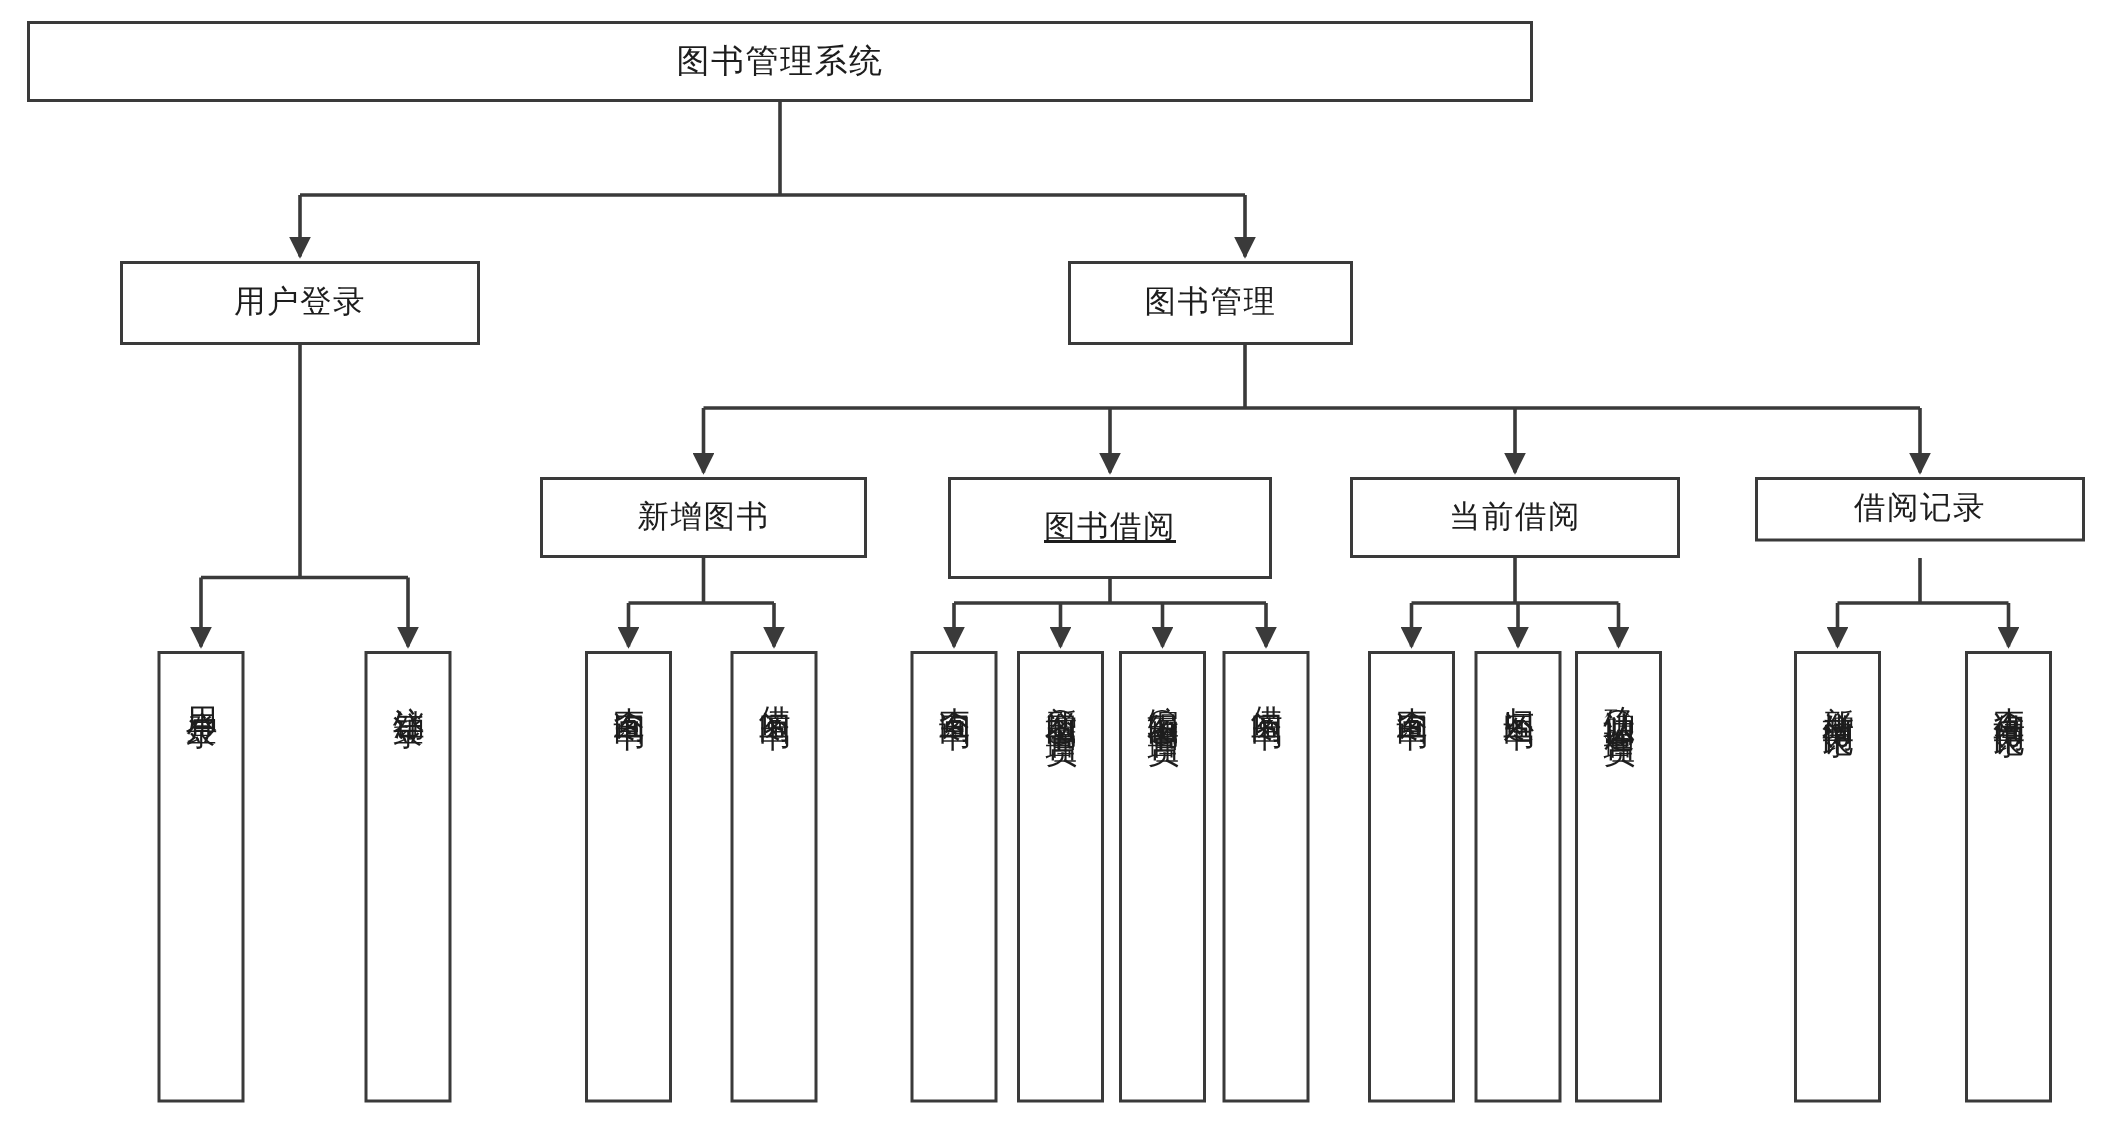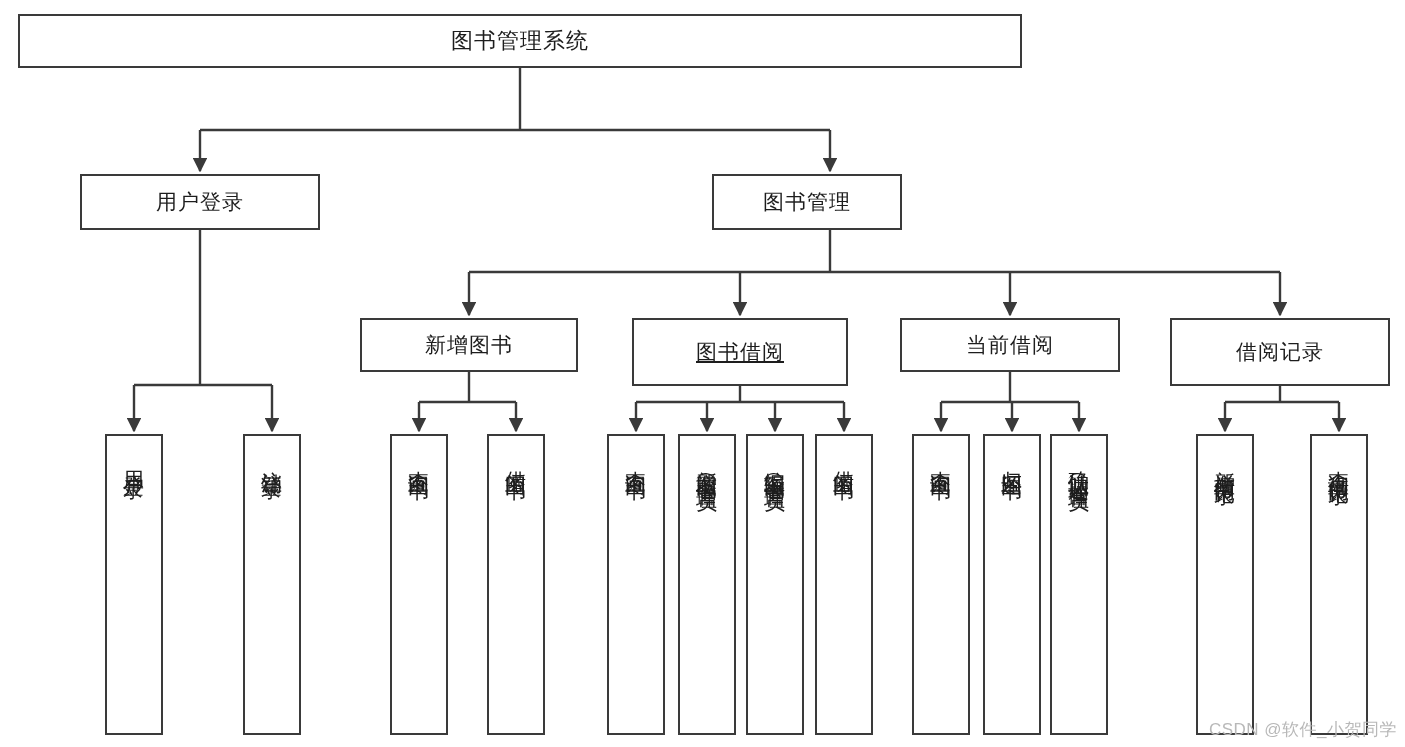--- a/index.html
+++ b/index.html
@@ -124,21 +124,21 @@
       </div>
       <div class="node" style="left: 360px; top: 318px; width: 218px; height: 54px;">
         <span class="label">新增图书</span>
       </div>
       <div class="node" style="left: 632px; top: 318px; width: 216px; height: 68px; text-decoration: underline;">
         <span class="label">图书借阅</span>
       </div>
       <div class="node" style="left: 900px; top: 318px; width: 220px; height: 54px; align-items: center;">
         <span class="label">当前借阅</span>
       </div>
-      <div class="node" style="left: 1170px; top: 318px; width: 220px; height: 68px; text-align: center;">
+      <div class="node" style="left: 1170px; top: 318px; width: 220px; height: 43px; text-align: center;">
         <span class="label">借阅记录</span>
       </div>
       <div class="node vertical" style="left: 105px; top: 434px; width: 58px; height: 301px;">
         <span class="label">用户登录</span>
       </div>
       <div class="node vertical" style="left: 243px; top: 434px; width: 58px; height: 301px;">
         <span class="label">注销登录</span>
       </div>
       <div class="node vertical" style="left: 390px; top: 434px; width: 58px; height: 301px;">
         <span class="label">查询图书</span>
@@ -168,14 +168,13 @@
         <span class="label">确认归还（管理员）</span>
       </div>
       <div class="node vertical" style="left: 1196px; top: 434px; width: 58px; height: 301px;">
         <span class="label">新增借阅记录</span>
       </div>
       <div class="node vertical" style="left: 1310px; top: 434px; width: 58px; height: 301px;">
         <span class="label">查询借阅记录</span>
       </div>
     </div>
 
-  <div class="watermark">CSDN @软件_小贺同学</div>
 </div>
 
 </body></html>

